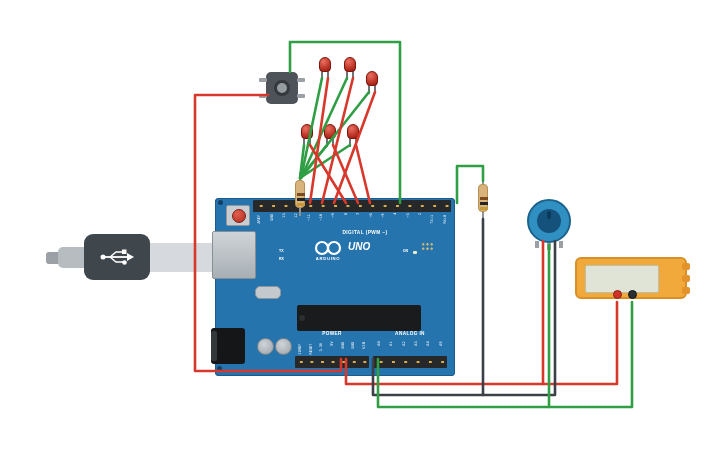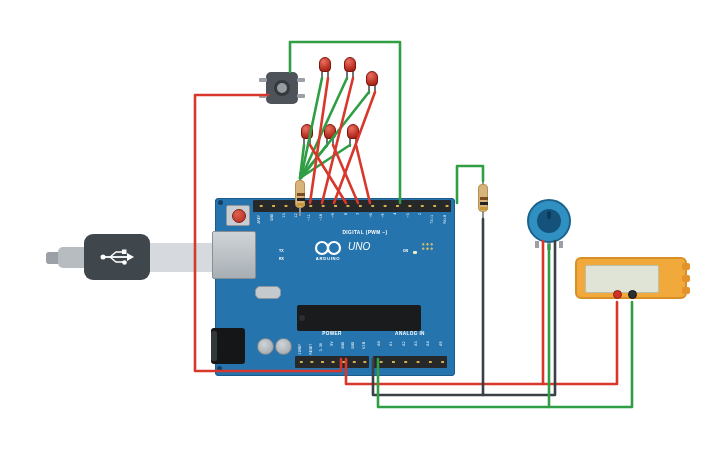--- a/index.html
+++ b/index.html
@@ -34,21 +34,21 @@
                  transform:scale(0.78);text-align:center;letter-spacing:.5px;}
   .power-label{left:80px;width:74px;}
   .analog-label{left:158px;width:74px;}
   .reset-plate{position:absolute;left:11px;top:7px;width:22px;height:19px;background:#c7cdd1;border-radius:2px;border:1px solid #8f969c;}
   .reset-btn{position:absolute;left:5px;top:3px;width:12px;height:12px;border-radius:50%;
              background:radial-gradient(circle at 35% 30%,#e2604f,#b02c20);border:1px solid #7e1d14;}
   .usb-conn{position:absolute;left:-3px;top:33px;width:42px;height:46px;border-radius:2px;
             background:linear-gradient(#cfd4d8,#a8afb4);border:1px solid #878e94;}
   .txrx{position:absolute;color:#fff;font-size:6px;transform:scale(0.6);transform-origin:left center;font-weight:bold;}
   .logo-svg{position:absolute;left:97px;top:41px;}
-  .uno{position:absolute;left:133px;top:43px;color:#fff;font-size:10px;font-weight:normal;font-style:italic;text-align:center;}
+  .uno{position:absolute;left:133px;top:43px;color:#fff;font-size:10px;font-weight:bold;font-style:italic;text-align:center;}
   .arduino-word{position:absolute;left:94px;top:58px;width:38px;text-align:center;color:#fff;
                 font-size:6px;transform:scale(0.7);letter-spacing:1px;font-weight:bold;}
   .on-label{position:absolute;left:186px;top:50px;color:#fff;font-size:6px;transform:scale(0.6);font-weight:bold;}
   .on-dot{position:absolute;left:198px;top:53px;width:4px;height:3px;background:#e9edc8;border-radius:1px;}
   .icsp{position:absolute;left:206px;top:44px;width:13px;height:9px;
         background-image:radial-gradient(circle,#dfc06a 1px,rgba(0,0,0,0) 1.3px);background-size:4.3px 4.5px;}
   .crystal{position:absolute;left:40px;top:88px;width:24px;height:11px;background:#c3c9cd;border:1px solid #8f969c;border-radius:5px;}
   .chip{position:absolute;left:82px;top:107px;width:124px;height:26px;background:#191b1c;border-radius:2px;}
   .chip:before{content:"";position:absolute;left:2px;top:10px;width:6px;height:6px;border-radius:50%;background:#2c2f31;}
   .cap{position:absolute;width:15px;height:15px;border-radius:50%;background:radial-gradient(circle at 40% 35%,#cfd5d9,#9aa1a6);border:1px solid #7d8489;}

